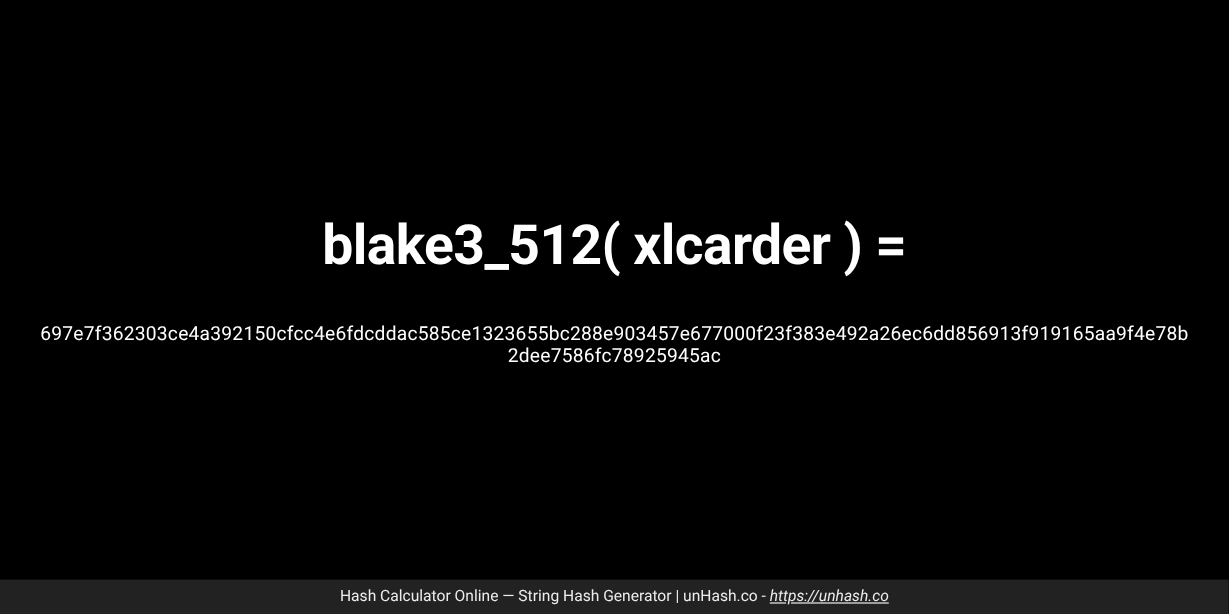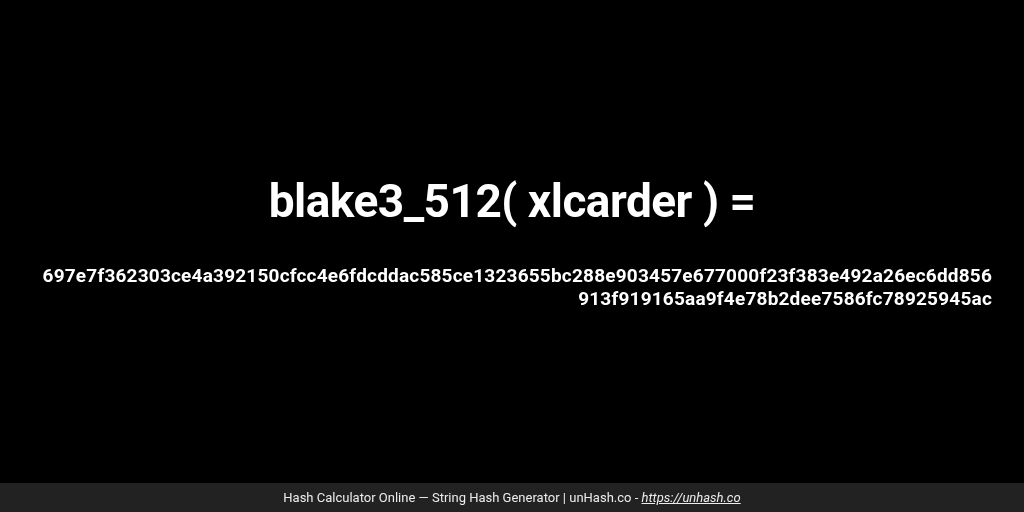--- a/index.html
+++ b/index.html
@@ -27,23 +27,23 @@
       padding: 20px;
     }
     .hash-title {
       font-size: 46px;
       font-weight: 700;
       text-align: right;
       margin-bottom: 36px;
       letter-spacing: -0.5px;
     }
     .hash-output {
-      font-size: 19px;
-      font-weight: 700;
-      text-align: right;
+      font-size: 16px;
+      font-weight: 400;
+      text-align: center;
       letter-spacing: 0.2px;
       word-break: break-all;
       max-width: 960px;
     }
     .footer {
       width: 100%;
       text-align: center;
       padding: 7px 0;
       background: #222222;
       font-size: 13px;

